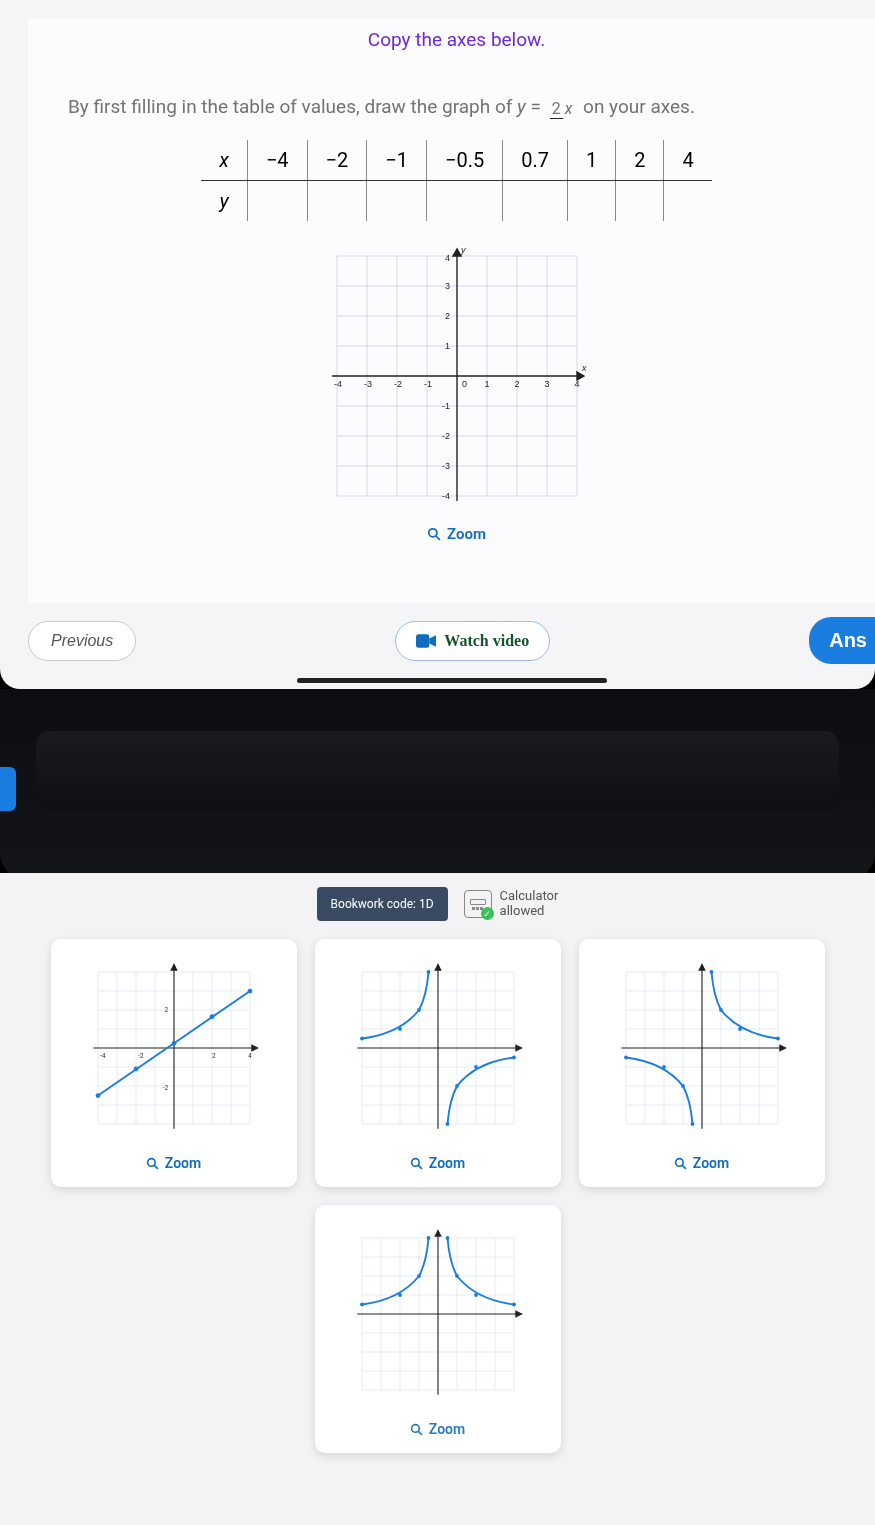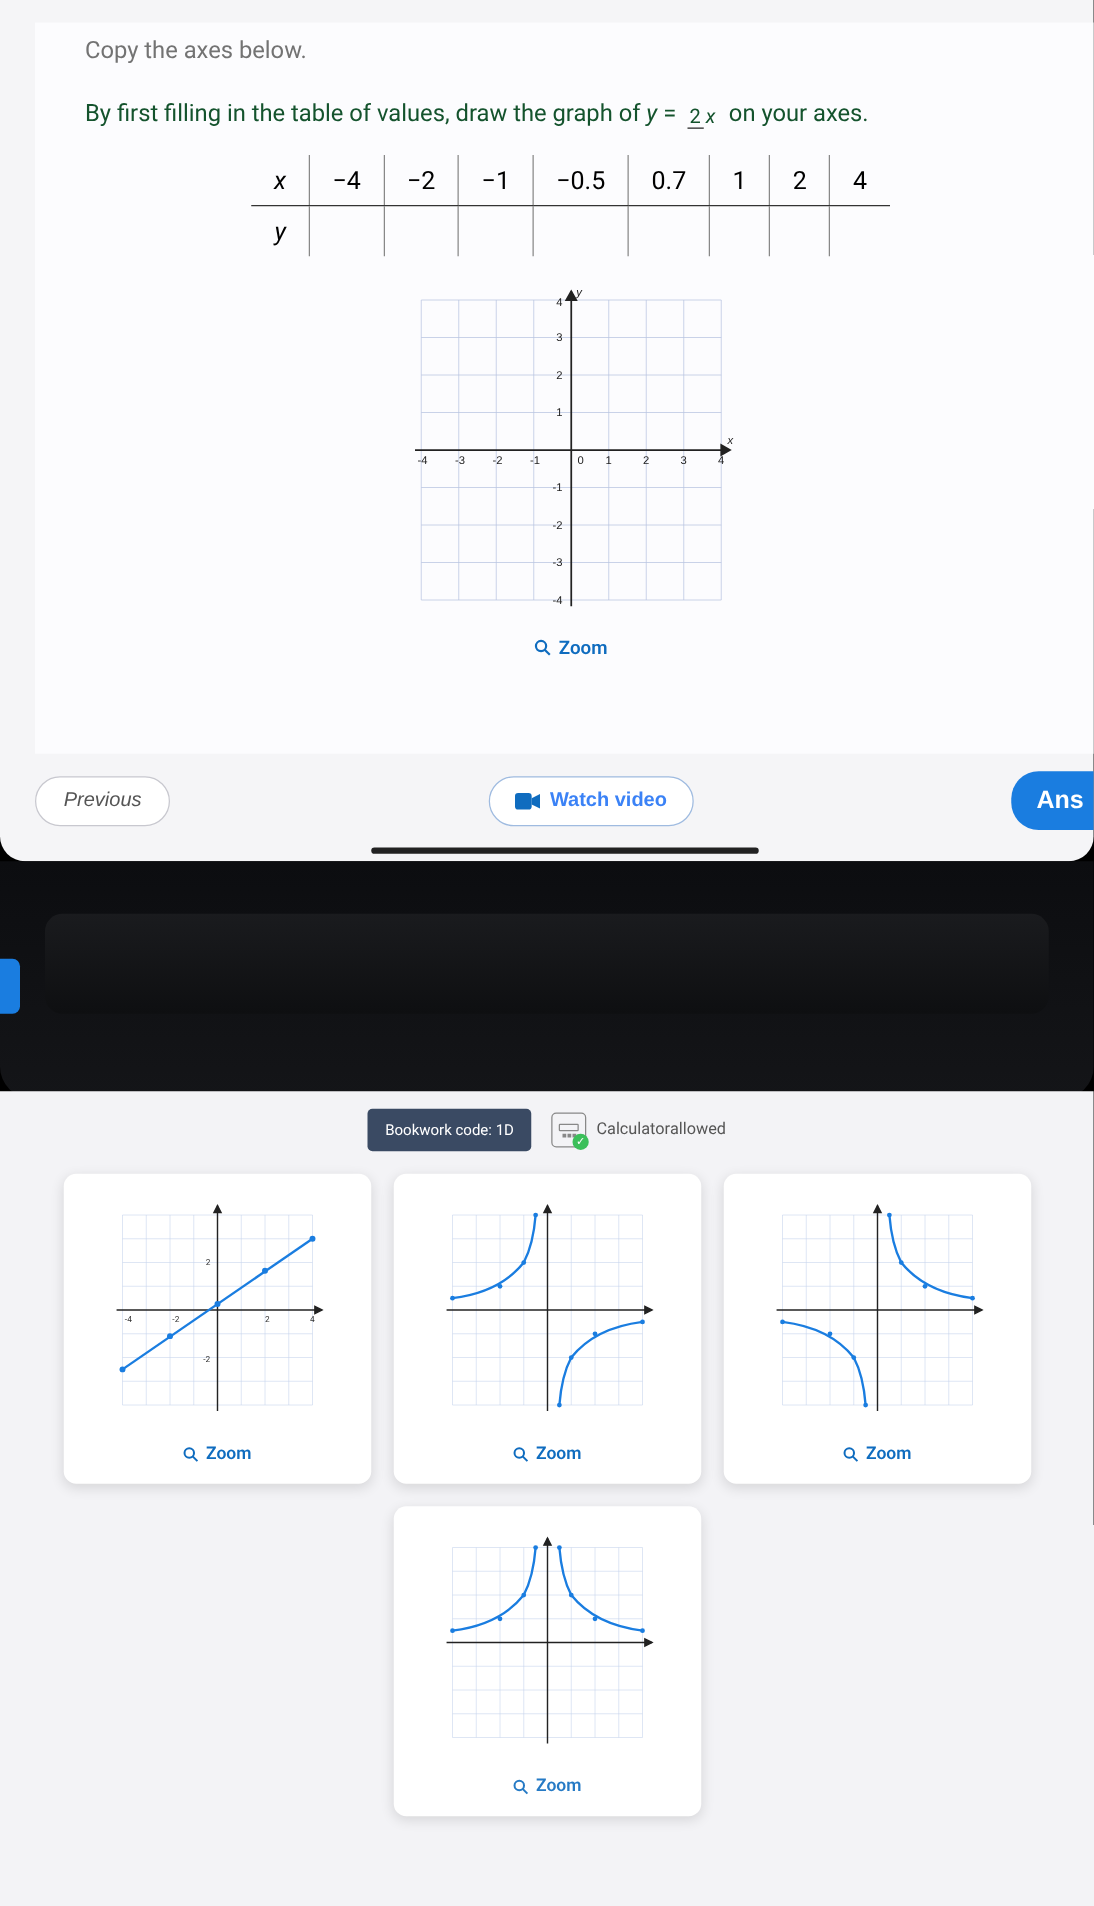--- a/index.html
+++ b/index.html
@@ -18,56 +18,56 @@
       position: relative;
       border-radius: 0 0 20px 20px;
     }
     .panel-top-inner {
       background: #fcfcfe;
       margin-left: 28px;
       padding: 10px 30px 30px 40px;
       min-height: 585px;
       position: relative;
     }
-    .title-line { text-align: left; font-size: 19px; color: #737373; margin-bottom: 28px; }
-    .instruction { font-size: 19px; color: #14532d; margin-bottom: 22px; }
+    .title-line { text-align: center; font-size: 19px; color: #6d28d9; margin-bottom: 44px; }
+    .instruction { font-size: 19px; color: #737373; margin-bottom: 22px; }
     .frac { display: inline-block; vertical-align: middle; text-align: center; line-height: 1; margin: 0 4px; }
     .frac .num { border-bottom: 1.5px solid #222; padding: 0 2px; font-size: 16px; }
     .frac .den { padding: 0 2px; font-size: 16px; }
     .eq-y { font-style: italic; }
     .values-table { margin: 0 auto 20px auto; border-collapse: collapse; }
     .values-table td { border-right: 1px solid #888; padding: 8px 18px; font-size: 20px; text-align: center; }
     .values-table tr:first-child td { border-bottom: 1.5px solid #333; }
     .values-table td:first-child { font-style: italic; }
     .values-table td:last-child { border-right: none; }
     .values-table tr:last-child td { height: 40px; }
     .axes-box { width: 270px; height: 270px; margin: 0 auto; position: relative; }
     .axes-svg { width: 100%; height: 100%; }
     .zoom-link { display: flex; align-items: center; justify-content: center; gap: 6px; color: #0f6cbf; font-weight: 600; font-size: 15px; margin-top: 14px; cursor: pointer; }
     .zoom-link svg { width: 14px; height: 14px; }
     .bottom-row { display: flex; align-items: center; justify-content: space-between; padding: 14px 0 14px 0; margin-left: 28px; }
     .btn-pill { background: #fff; border: 1.5px solid #c8c8cf; color: #555; border-radius: 22px; padding: 10px 22px; font-size: 16px; font-weight: 500; cursor: pointer; font-style: italic; }
-    .btn-watch { display: flex; align-items: center; gap: 8px; background: #fff; border: 1.5px solid #9fbbe0; color: #3b82f6; border-radius: 22px; padding: 10px 20px; font-size: 16px; font-weight: 600; cursor: pointer; }
+    .btn-watch { display: flex; align-items: center; gap: 8px; background: #fff; border: 1.5px solid #9fbbe0; color: #14532d; border-radius: 22px; padding: 10px 20px; font-size: 16px; font-weight: 600; cursor: pointer; font-family: Liberation Serif, serif; }
     .btn-watch svg { width: 20px; height: 14px; }
     .btn-answer { background: #1a7de0; color: #fff; border: none; border-radius: 22px 0 0 22px; padding: 12px 8px 12px 20px; font-size: 20px; font-weight: 600; cursor: pointer; }
     .scroll-indicator-top { height: 5px; width: 310px; background: #222; border-radius: 3px; margin: 0 auto; }
     .scroll-wrap-top { margin-left:28px; padding-bottom:6px;}
 
     .divider-dark { height: 190px; background: linear-gradient(#0c0d10, #141518); border-radius: 0 0 26px 26px; position: relative; }
     .divider-dark::before { content:''; position:absolute; top:42px; left:36px; right:36px; height:80px; background:linear-gradient(#1a1b1e,#0e0f11); border-radius:14px; }
     .tiny-tab { position:absolute; left:0; top:78px; width:16px; height:44px; background:#1a7de0; border-radius:0 6px 6px 0; }
 
     .panel-bottom { background: #f3f3f6; padding: 14px 0 0 0; position: relative; min-height: 740px; margin-top:-6px; }
     .meta-row { display: flex; align-items: center; justify-content: center; gap: 16px; margin-bottom: 18px; }
     .bookwork-badge { background: #3a4a63; color: #fff; font-size: 12px; padding: 10px 14px; border-radius: 4px; }
     .calc-box { display: flex; align-items: center; gap: 8px; font-size: 13px; color: #555; }
     .calc-icon { width: 28px; height: 28px; border: 1.5px solid #888; border-radius: 4px; display:flex; flex-direction:column; align-items:center; justify-content:center; position:relative;}
     .calc-icon .screen { width:16px; height:6px; border:1px solid #888; border-radius:1px; margin-bottom:2px;}
     .calc-icon .check { position:absolute; bottom:-3px; right:-3px; width:13px; height:13px; background:#3bbf5a; border-radius:50%; display:flex; align-items:center; justify-content:center; color:#fff; font-size:9px;}
-    .calc-text { display:flex; line-height:1.15;}
+    .calc-text { display:flex; flex-direction:column; line-height:1.15;}
     .options-grid { display: grid; grid-template-columns: repeat(3, 246px); gap: 18px; justify-content: center; padding: 0 18px; }
     .option-card { background: #fff; border-radius: 10px; padding: 14px 10px 16px 10px; box-shadow: 0 3px 10px rgba(0,0,0,0.12); cursor:pointer; }
     .option-svg { width: 100%; height: 190px; }
     .opt-zoom { display:flex; align-items:center; justify-content:center; gap:6px; color:#0f6cbf; font-weight:600; font-size:14px; margin-top:8px; }
     .opt-zoom svg{width:13px;height:13px;}
     .options-row2 { display:flex; justify-content:center; margin-top:18px; }
     .options-row2 .option-card{ width:246px; }
     .options-row2 .opt-zoom{color:#0f6cbf;}
     .options-row2 .opt-zoom.cutoff{opacity:.9;}
   </style>

